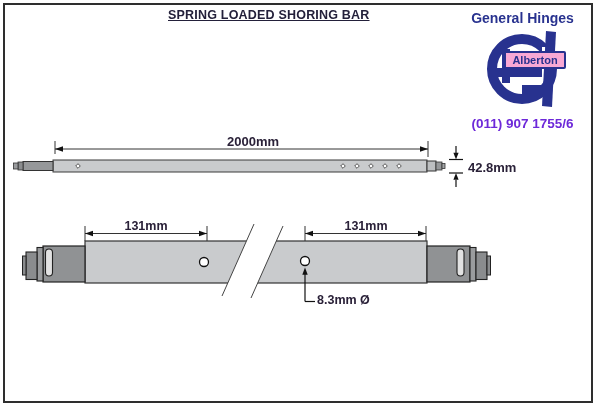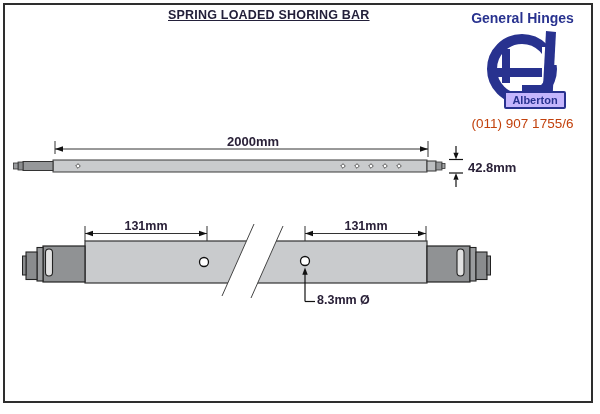--- a/index.html
+++ b/index.html
@@ -7,22 +7,22 @@
   #stage { position:relative; width:564px; height:414px; background:#fff; }
 
   .frame { position:absolute; left:3px; top:3px; width:590px; height:400px; border:2px solid #2e2e2e; background:#fff; }
 
   .title-block { position:absolute; left:168px; top:8px; color:#23203a; }
   .title-line { font-size:12.5px; font-weight:bold; line-height:14px; text-decoration:underline; letter-spacing:.2px; white-space:nowrap; }
 
   .logo-block { position:absolute; left:450px; top:6px; width:145px; height:132px; }
   .logo-company { position:absolute; left:6px; top:4px; width:133px; text-align:center; font-size:14px; font-weight:bold; color:#28328f; white-space:nowrap; }
   .logo-emblem { position:absolute; left:36px; top:21px; }
-  .logo-badge { position:absolute; left:54px; top:45px; width:62px; height:18px; background:#c4b5fd; border:2px solid #28328f; border-radius:2px; display:flex; align-items:center; justify-content:center; font-size:11px; font-weight:bold; color:#28328f;margin-top:40px; }
-  .logo-phone { position:absolute; left:6px; top:110px; width:133px; text-align:center; font-size:13.5px; font-weight:normal; color:#c2410c; white-space:nowrap; }
+  .logo-badge { position:absolute; left:54px; top:45px; width:62px; height:18px; background:#f9a8d4; border:2px solid #28328f; border-radius:2px; display:flex; align-items:center; justify-content:center; font-size:11px; font-weight:bold; color:#28328f; }
+  .logo-phone { position:absolute; left:6px; top:110px; width:133px; text-align:center; font-size:13.5px; font-weight:bold; color:#6d28d9; white-space:nowrap; }
 
   svg.drawing { position:absolute; left:0; top:0; }
   text.dim { font-family:"Liberation Sans", sans-serif; font-weight:bold; fill:#2a2138; }
   .t13 { font-size:13px; } .t12 { font-size:12.5px; }
 </style>
 </head>
 <body>
 
 <div id="stage">
 

